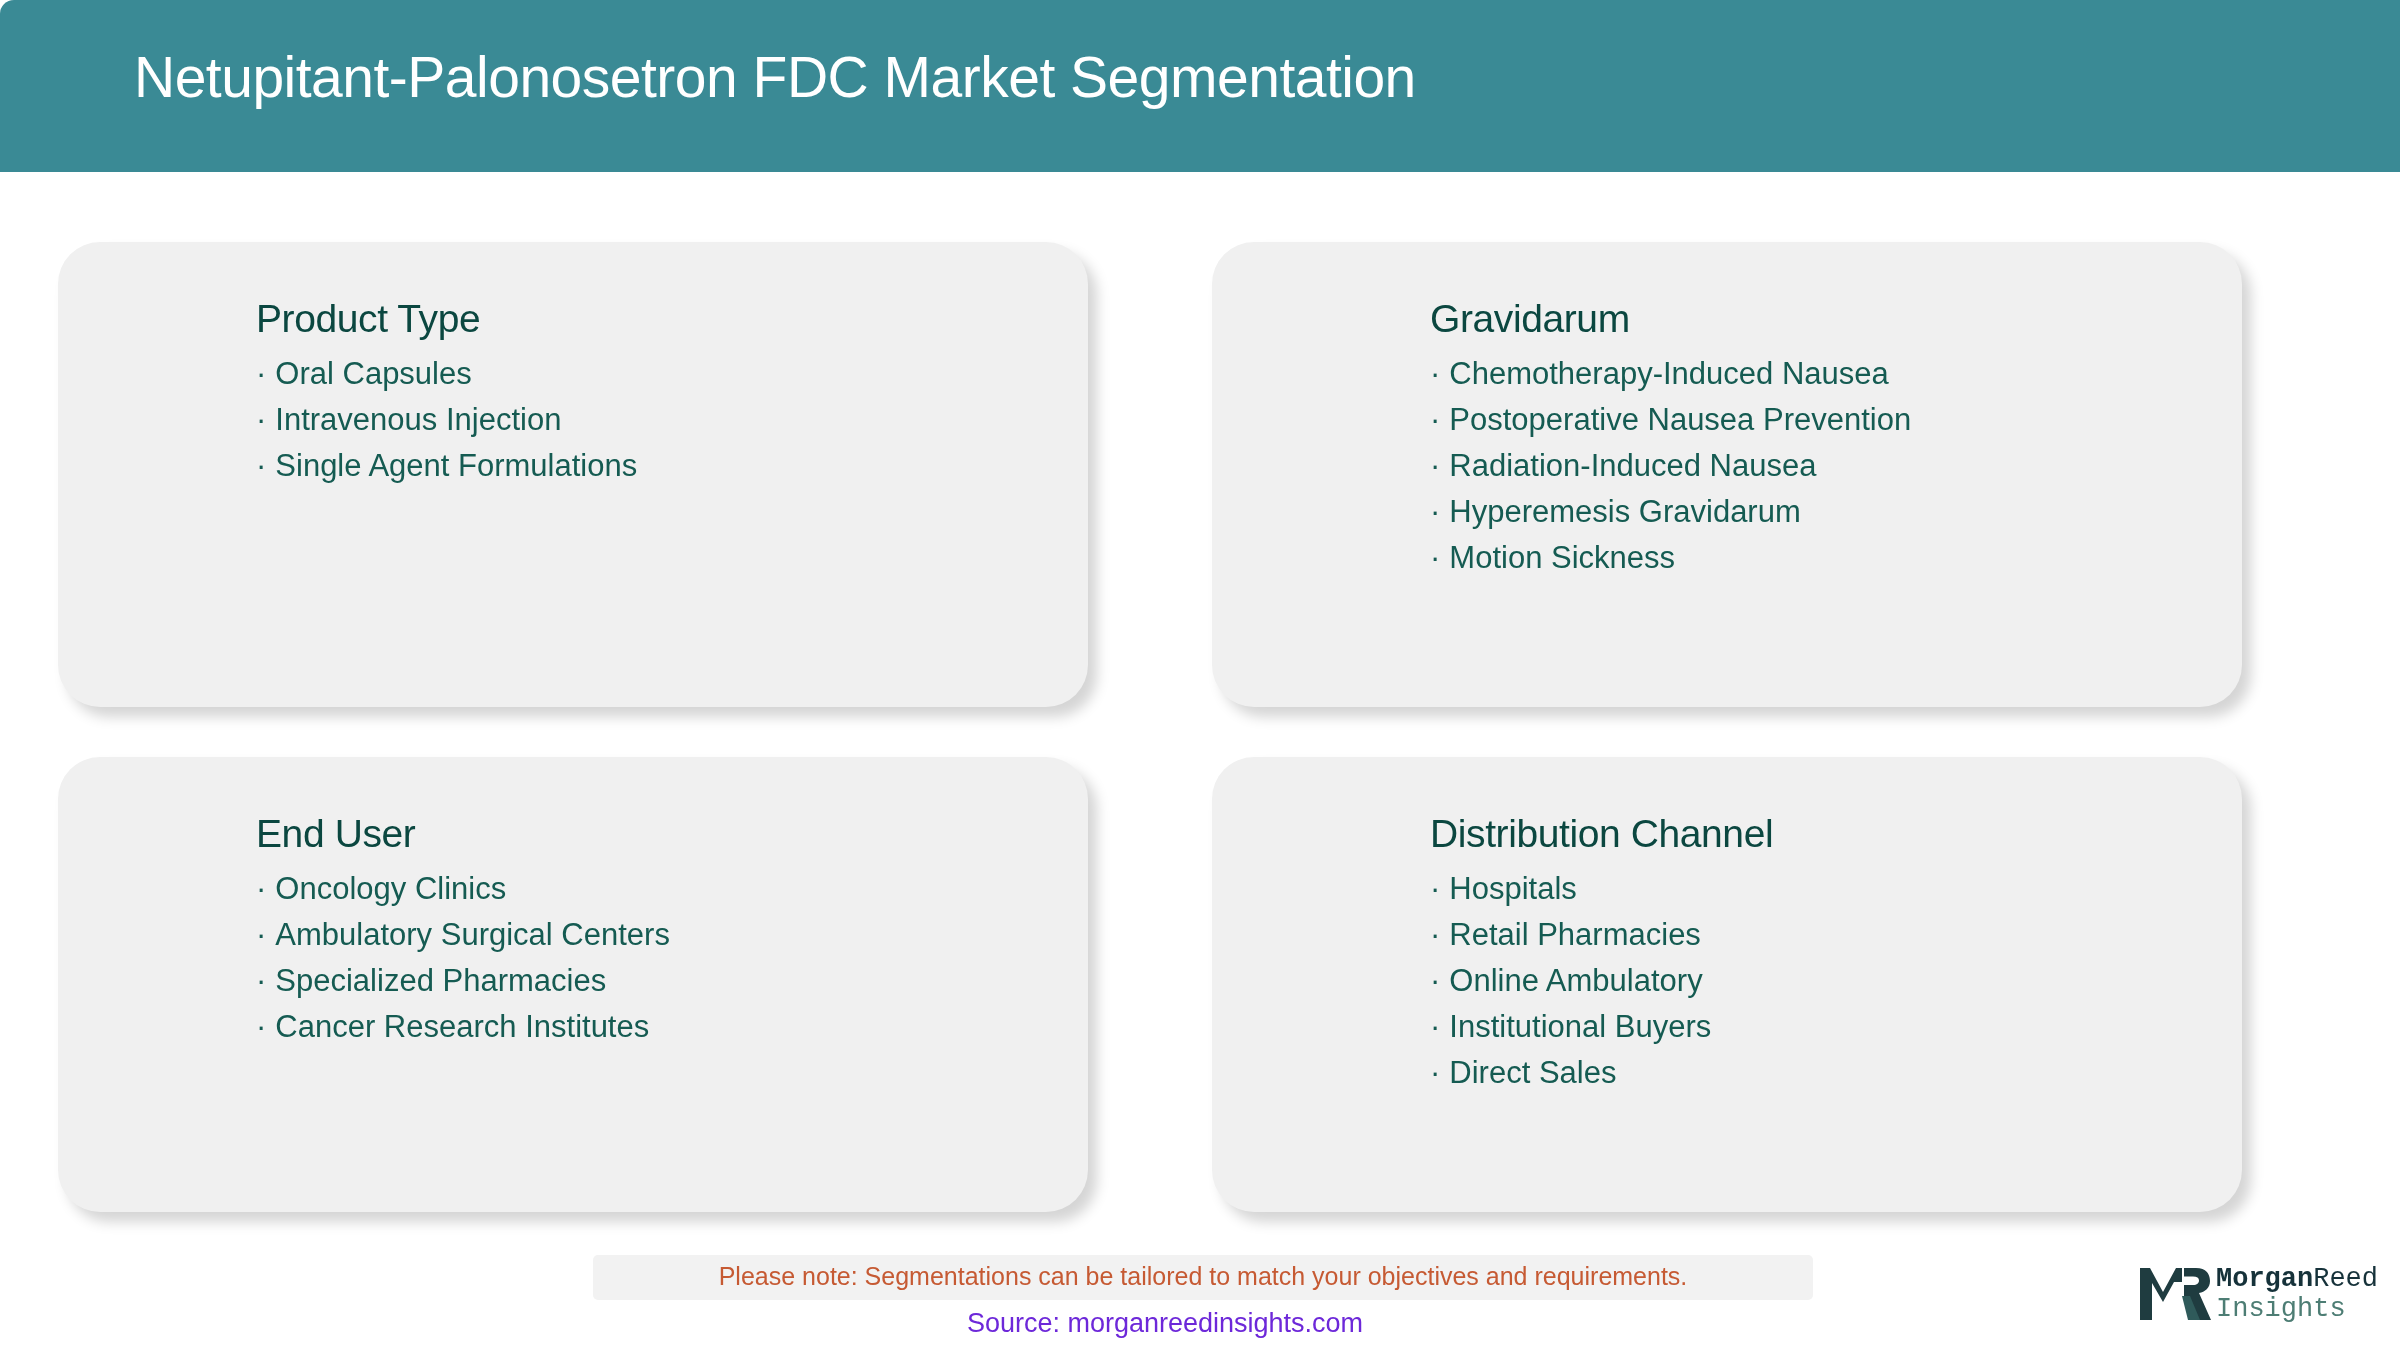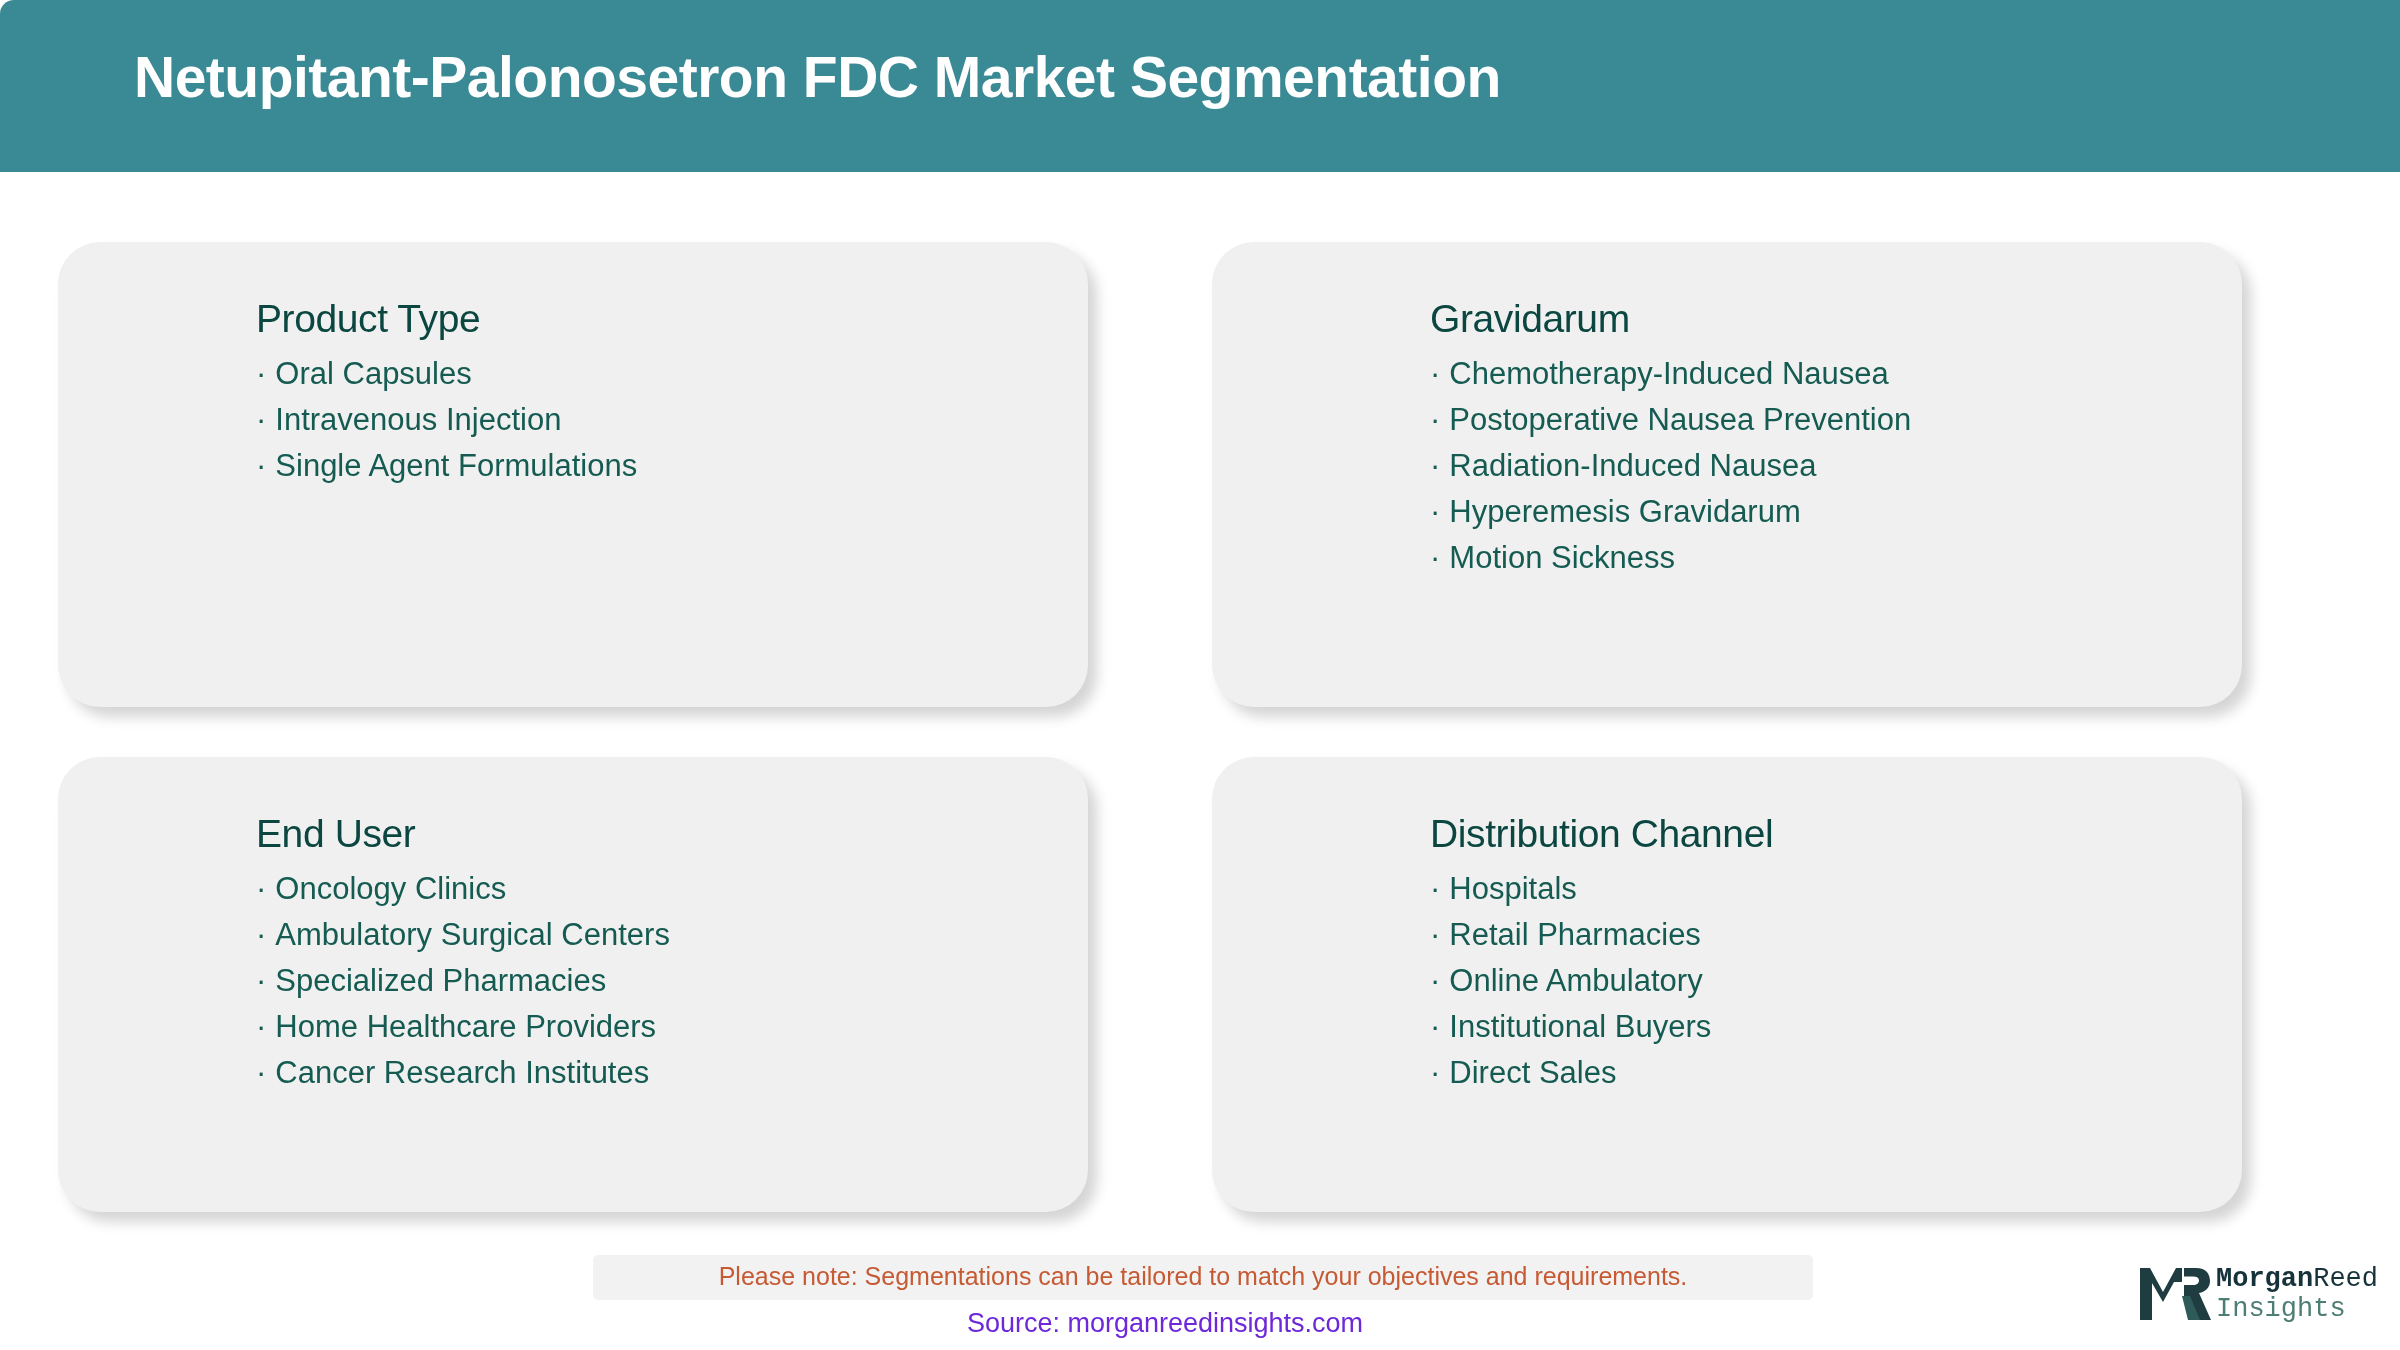--- a/index.html
+++ b/index.html
@@ -28,21 +28,21 @@
     background: #3A8A95;
     border-top-left-radius: 14px;
     border-top-right-radius: 0px;
   }
 
   #header-title {
     position: absolute;
     left: 134px;
     top: 44px;
     font-size: 57px;
-    font-weight: bold;
+    font-weight: normal;
     color: #ffffff;
     letter-spacing: -0.5px;
     white-space: nowrap;
   }
 
   
   .card {
     position: absolute;
     background: #F0F0F0;
     border-radius: 42px;
@@ -174,21 +174,20 @@
     </div>
   </div>
 
   <div class="card" id="card-end-user">
     <div class="card-inner">
       <div class="card-title">End User</div>
       <ul class="card-list">
         <li><span class="bullet">·</span><span>Oncology Clinics</span></li>
         <li><span class="bullet">·</span><span>Ambulatory Surgical Centers</span></li>
         <li><span class="bullet">·</span><span>Specialized Pharmacies</span></li>
-        <li><span class="bullet">·</span><span>Home Healthcare Providers</span></li>
         <li><span class="bullet">·</span><span>Cancer Research Institutes</span></li>
       </ul>
     </div>
   </div>
 
   <div class="card" id="card-distribution">
     <div class="card-inner">
       <div class="card-title">Distribution Channel</div>
       <ul class="card-list">
         <li><span class="bullet">·</span><span>Hospitals</span></li>

